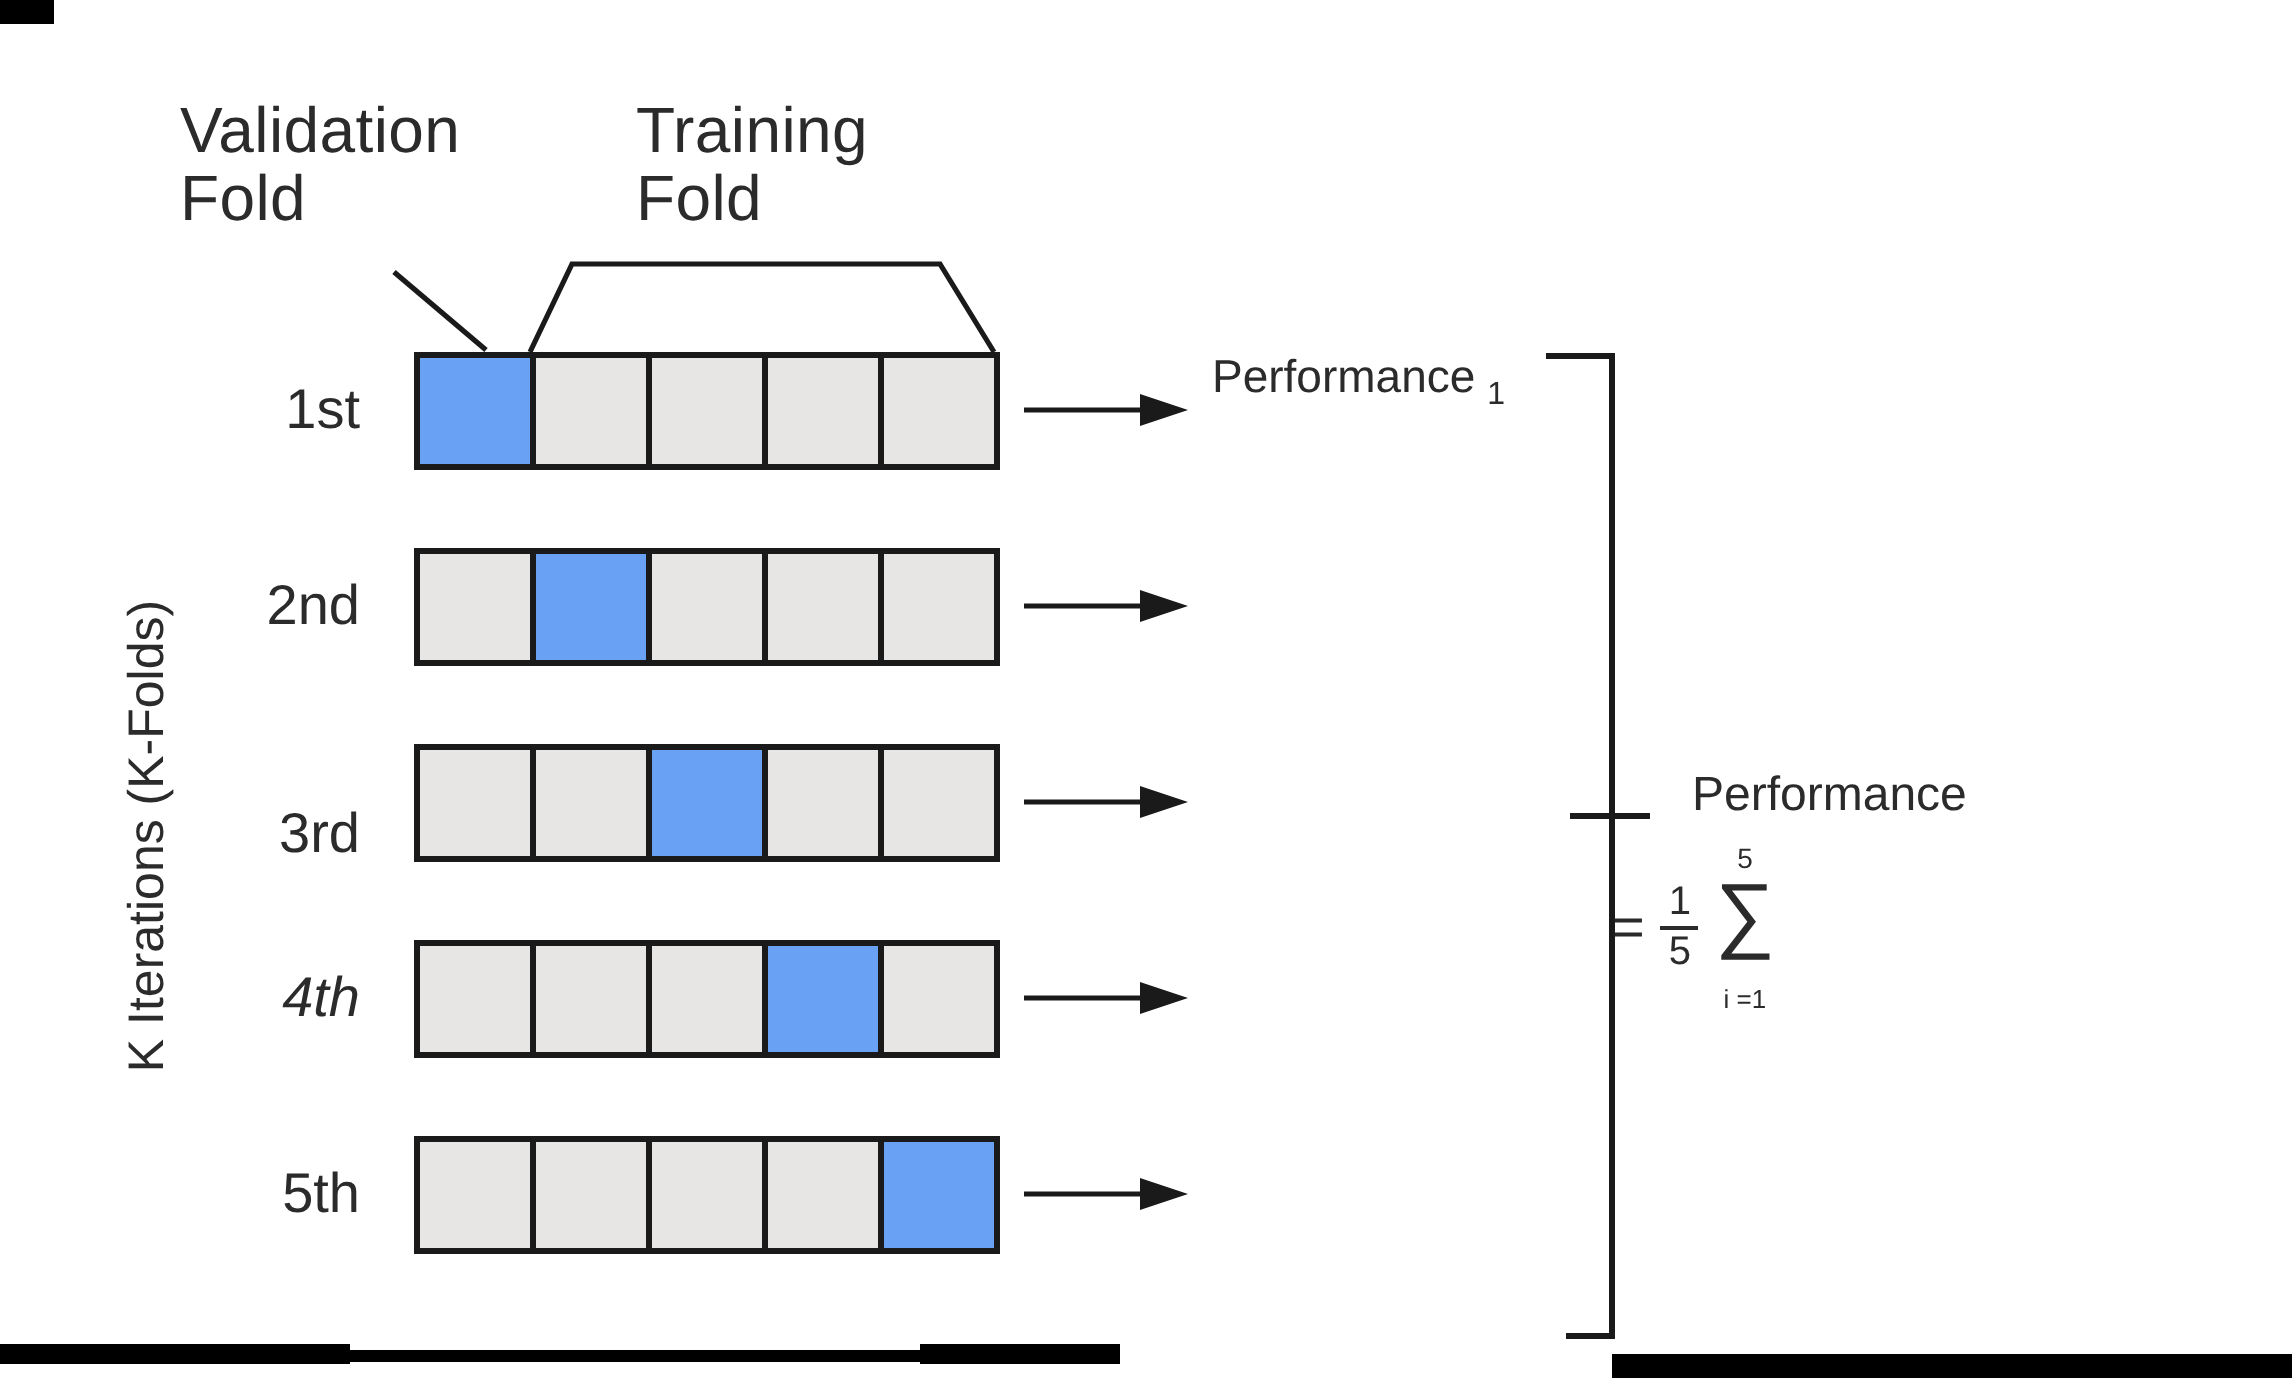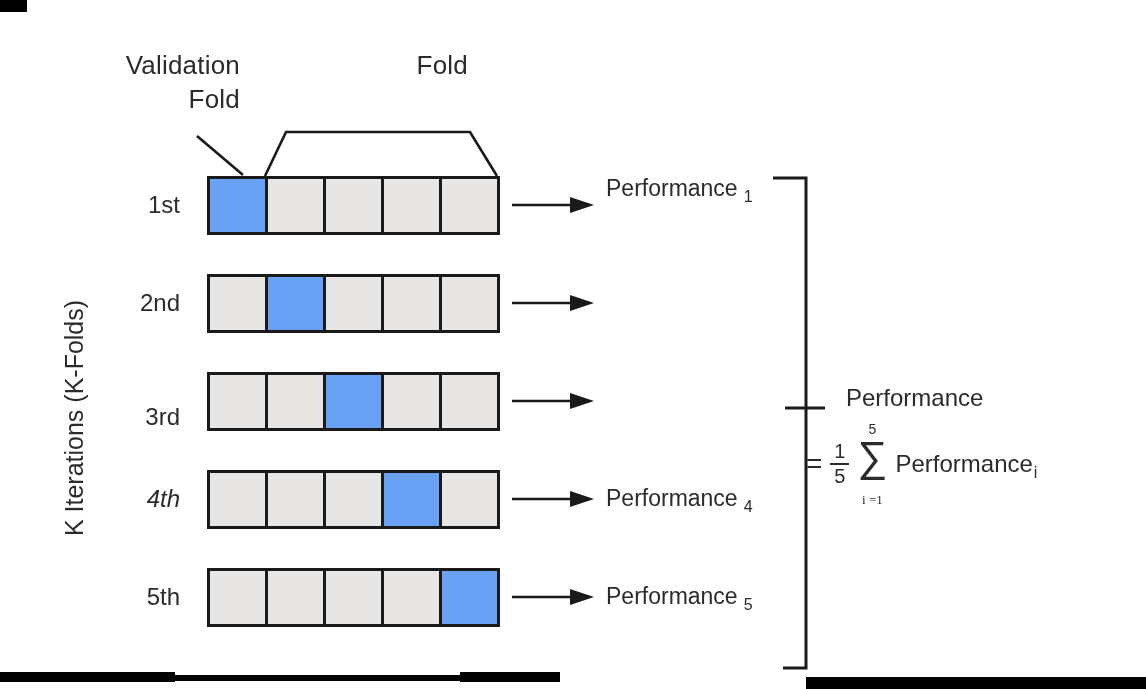--- a/index.html
+++ b/index.html
@@ -2,33 +2,33 @@
 <html style="--validation: #69a1f5; --training: #e7e6e4; --line: #1a1a1a; --text: #2b2b2b;"><head>
 <meta charset="utf-8">
 <style>
   html,body{margin:0;padding:0;background:#ffffff;}
   #canvas{
     position:relative;width:1146px;height:689px;background:#fff;overflow:hidden;
     font-family:"Liberation Sans", sans-serif;color:var(--text,#2b2b2b);
   }
   
   .anno-label{
-    position:absolute;width:150px;text-align:right;
-    font-size:26px;line-height:34px;letter-spacing:.2px;
+    position:absolute;width:150px;text-align:left;
+    font-size:32px;line-height:34px;letter-spacing:.2px;
   }
   
   #axis-label-wrap{position:absolute;left:74px;top:418px;width:0;height:0;}
   #axis-label{
     position:absolute;white-space:nowrap;font-size:25px;
     transform:translate(-50%,-50%) rotate(-90deg);
   }
   
   .row-label{
     position:absolute;left:100px;width:80px;text-align:right;
-    font-size:24px;line-height:34px;
+    font-size:28px;line-height:34px;
   }
   
   .fold-row{position:absolute;left:207px;display:flex;}
   .cell{
     box-sizing:border-box;width:61px;height:59px;
     background:var(--training,#e7e6e4);border:3px solid var(--line,#1a1a1a);
     margin-left:-3px;
   }
   .cell:first-child{margin-left:0;}
   .cell.validation{background:var(--validation,#69a1f5);}
@@ -42,37 +42,38 @@
   #summary-formula{
     position:absolute;left:806px;top:422px;height:84px;
     display:flex;align-items:center;gap:8px;white-space:nowrap;
   }
   .equals{font-size:28px;font-weight:400;}
   .fraction{display:inline-block;text-align:center;font-size:20px;line-height:1.15;}
   .fraction .num{border-bottom:2px solid var(--text,#2b2b2b);padding:0 4px;}
   .sigma-stack{display:inline-flex;flex-direction:column;align-items:center;line-height:1;}
   .sum-upper{font-size:14px;margin-bottom:1px;}
   .sigma{font-size:42px;line-height:.95;}
-  .sum-lower{font-size:13px;margin-top:16px;font-family:Liberation Serif, serif;}
+  .sum-lower{font-size:13px;margin-top:16px;}
   .term{font-size:24px;}
   .term .sub{font-size:16px;position:relative;top:6px;margin-left:1px;}
   
   .bar{position:absolute;background:#000;}
 </style>
 </head>
 <body>
 
 <div id="canvas">
 
   <div class="anno-label" style="left:90px;top:48px;">
     <div>Validation</div>
     <div>Fold</div>
   </div>
 
   <div class="anno-label" style="left:318px;top:48px;">
+    <div>Training</div>
     <div>Fold</div>
   </div>
 
   <div id="axis-label-wrap">
     <div id="axis-label">K Iterations (K-Folds)</div>
   </div>
 
   <div class="row-label" style="top:188px;">1st</div>
   <div class="row-label" style="top:286px;">2nd</div>
   <div class="row-label" style="top:400px;">3rd</div>
@@ -109,22 +110,20 @@
   </div>
   <div class="fold-row" style="top:568px;">
     <div class="cell"></div>
       <div class="cell"></div>
       <div class="cell"></div>
       <div class="cell"></div>
       <div class="cell validation"></div>
   </div>
 
   <div class="perf-label" style="top:174px;"><span>Performance</span><span class="sub">1</span></div>
-  <div class="perf-label" style="top:484px;"><span>Performance</span><span class="sub">4</span></div>
-  <div class="perf-label" style="top:582px;"><span>Performance</span><span class="sub">5</span></div>
 
   <svg id="overlay" width="1146" height="689" viewBox="0 0 1146 689">
     <line x1="197" y1="136" x2="243" y2="175" stroke="#1a1a1a" stroke-width="2.6"></line>
     <polyline points="265,176 286,132 470,132 497,176" fill="none" stroke="#1a1a1a" stroke-width="2.6"></polyline>
 
     <g>
       <line x1="512" y1="205" x2="570" y2="205" stroke="#1a1a1a" stroke-width="2.6"></line>
       <polygon points="570,197 594,205 570,213" fill="#1a1a1a"></polygon>
     </g>
     <g>
@@ -153,21 +152,20 @@
     <span class="equals">=</span>
     <span class="fraction">
       <span class="num" style="display:block;">1</span>
       <span class="den" style="display:block;">5</span>
     </span>
     <span class="sigma-stack">
       <span class="sum-upper">5</span>
       <span class="sigma">∑</span>
       <span class="sum-lower">i =1</span>
     </span>
-    <span class="term"><span>Performance</span><span class="sub">i</span></span>
   </div>
 
   <div class="bar" style="left:0;top:0;width:27px;height:12px;"></div>
   <div class="bar" style="left:0;top:672px;width:175px;height:10px;"></div>
   <div class="bar" style="left:175px;top:675px;width:285px;height:6px;"></div>
   <div class="bar" style="left:460px;top:672px;width:100px;height:10px;"></div>
   <div class="bar" style="left:806px;top:677px;width:340px;height:12px;"></div>
 
 </div>
 

